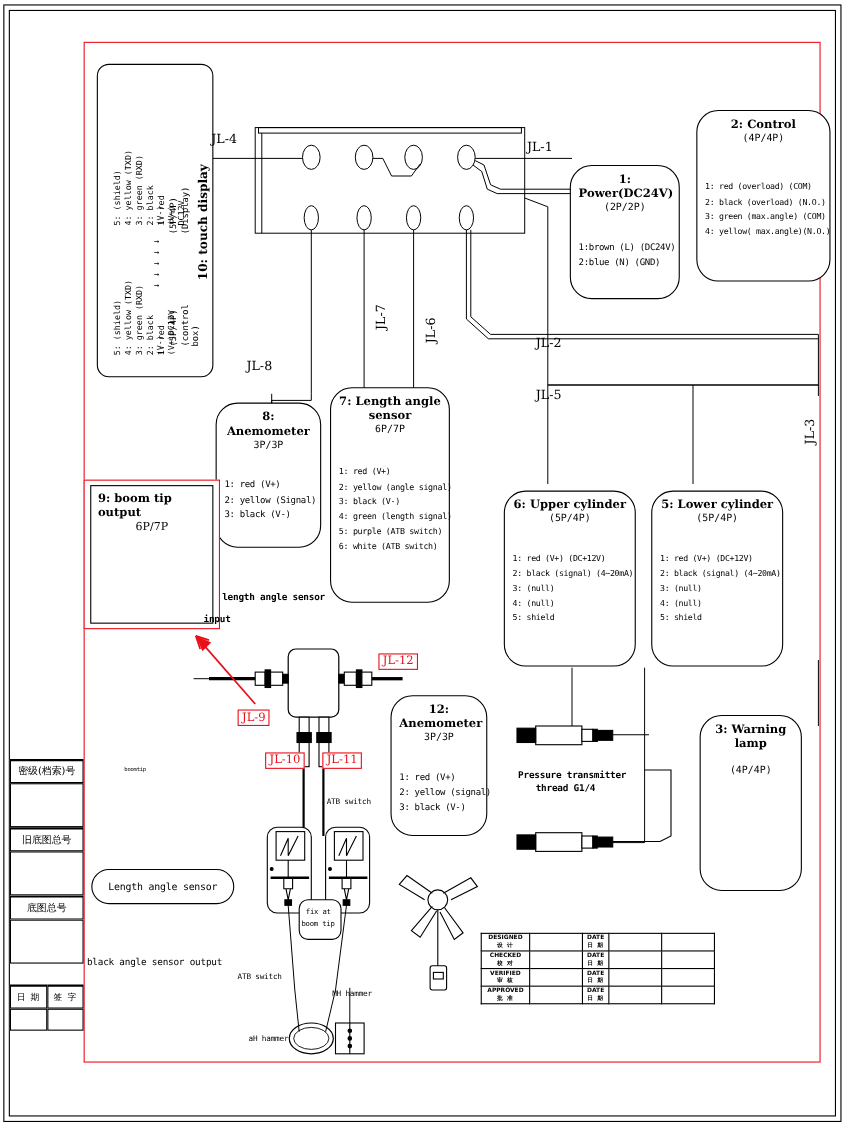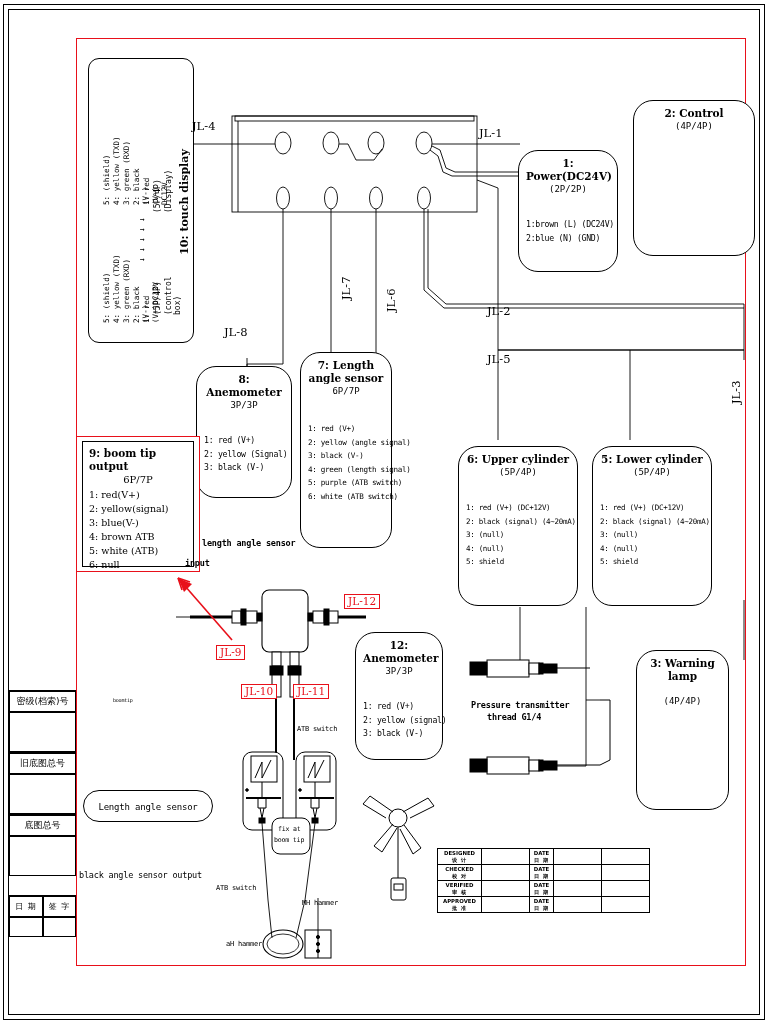--- a/index.html
+++ b/index.html
@@ -304,33 +304,39 @@
     <div class="sub">(2P/2P)</div>
     <div class="pins" style="margin-top:22px;">
       <div>1:brown (L) (DC24V)</div>
       <div>2:blue (N) (GND)</div>
     </div>
   </div>
 
   <div class="box" style="left:633px; top:100px; width:122px; height:156px;">
     <div class="ttl">2: Control</div>
     <div class="sub">(4P/4P)</div>
+    <div class="pins" style="margin-top:30px; font-size:7.5px;">
+      <div>1: red (overload) (COM)</div>
+      <div>2: black (overload) (N.O.)</div>
+      <div>3: green (max.angle) (COM)</div>
+      <div>4: yellow( max.angle)(N.O.)</div>
+    </div>
   </div>
 
   <div class="box" style="left:196px; top:366px; width:96px; height:132px;">
     <div class="ttl">8: Anemometer</div>
     <div class="sub">3P/3P</div>
     <div class="pins" style="margin-top:22px;">
       <div>1: red (V+)</div>
       <div>2: yellow (Signal)</div>
       <div>3: black (V-)</div>
     </div>
   </div>
 
-  <div class="box" style="left:300px; top:352px; width:92px; height:196px;">
+  <div class="box" style="left:300px; top:352px; width:109px; height:196px;">
     <div class="ttl">7: Length angle sensor</div>
     <div class="sub">6P/7P</div>
     <div class="pins" style="margin-top:24px; font-size:7.6px;">
       <div>1: red (V+)</div>
       <div>2: yellow (angle signal)</div>
       <div>3: black (V-)</div>
       <div>4: green (length signal)</div>
       <div>5: purple (ATB switch)</div>
       <div>6: white (ATB switch)</div>
     </div>
@@ -357,28 +363,20 @@
       <div>3: (null)</div>
       <div>4: (null)</div>
       <div>5: shield</div>
     </div>
   </div>
 
   <div class="redbox" style="left:76px; top:436px; width:124px; height:136px;">
     <div class="inn">
       <div class="ttl">9: boom tip output</div>
       <div class="sub">6P/7P</div>
-      <div class="pins">
-        <div>1: red(V+)</div>
-        <div>2: yellow(signal)</div>
-        <div>3: blue(V-)</div>
-        <div>4: brown   ATB</div>
-        <div>5: white (ATB)</div>
-        <div>6: null</div>
-      </div>
     </div>
   </div>
 
   <div class="box" style="left:355px; top:632px; width:88px; height:128px;">
     <div class="ttl">12: Anemometer</div>
     <div class="sub">3P/3P</div>
     <div class="pins" style="margin-top:22px;">
       <div>1: red (V+)</div>
       <div>2: yellow (signal)</div>
       <div>3: black (V-)</div>

